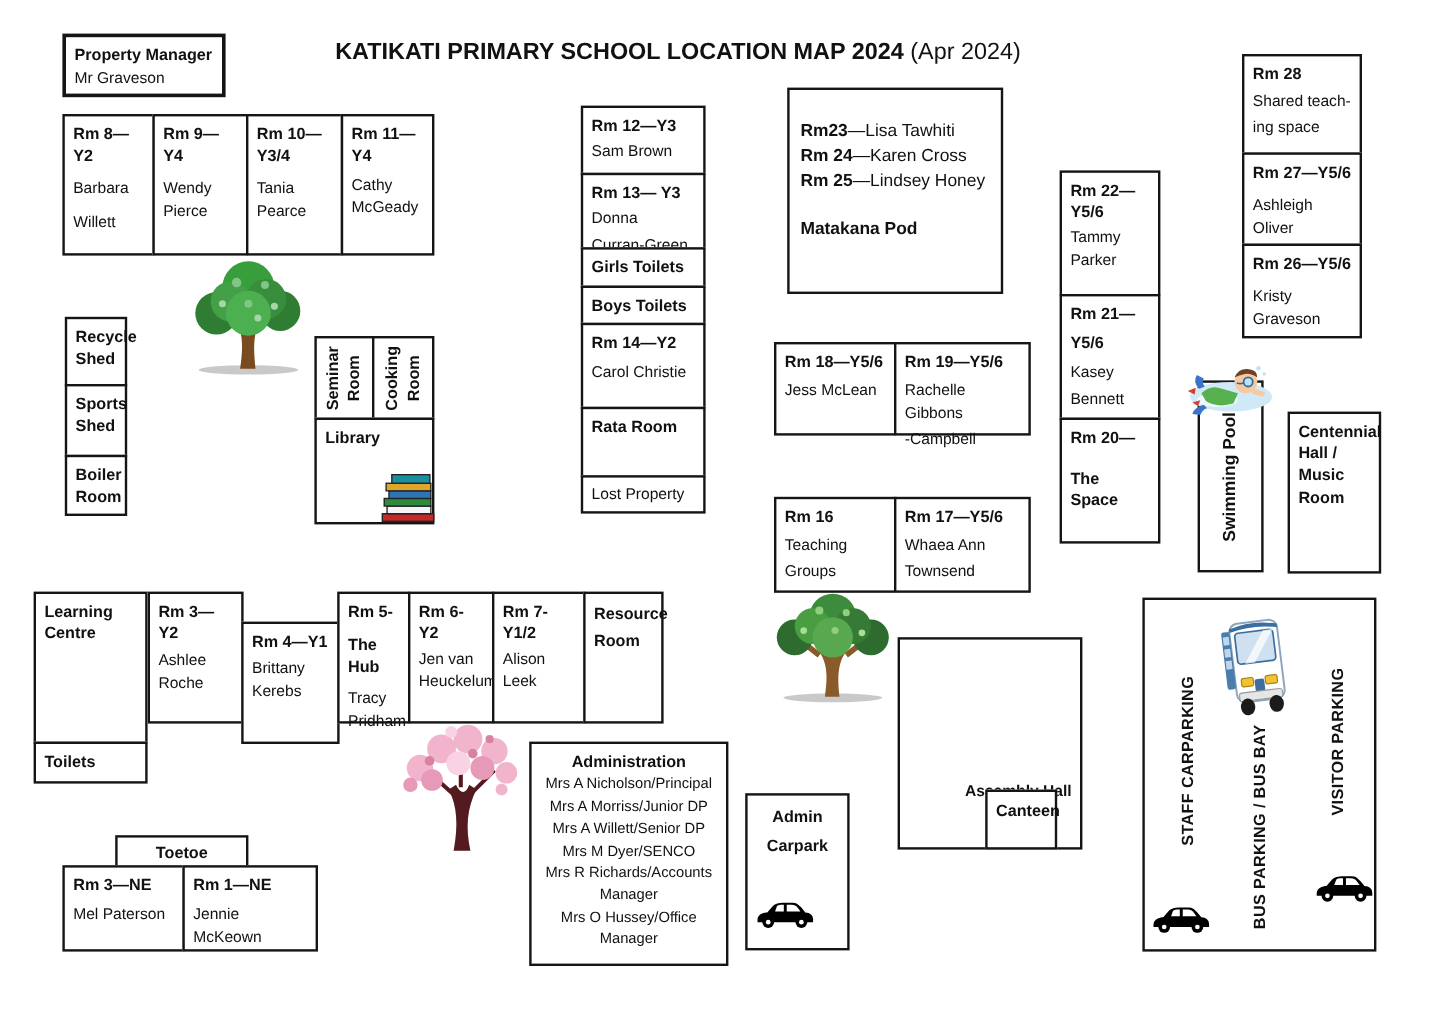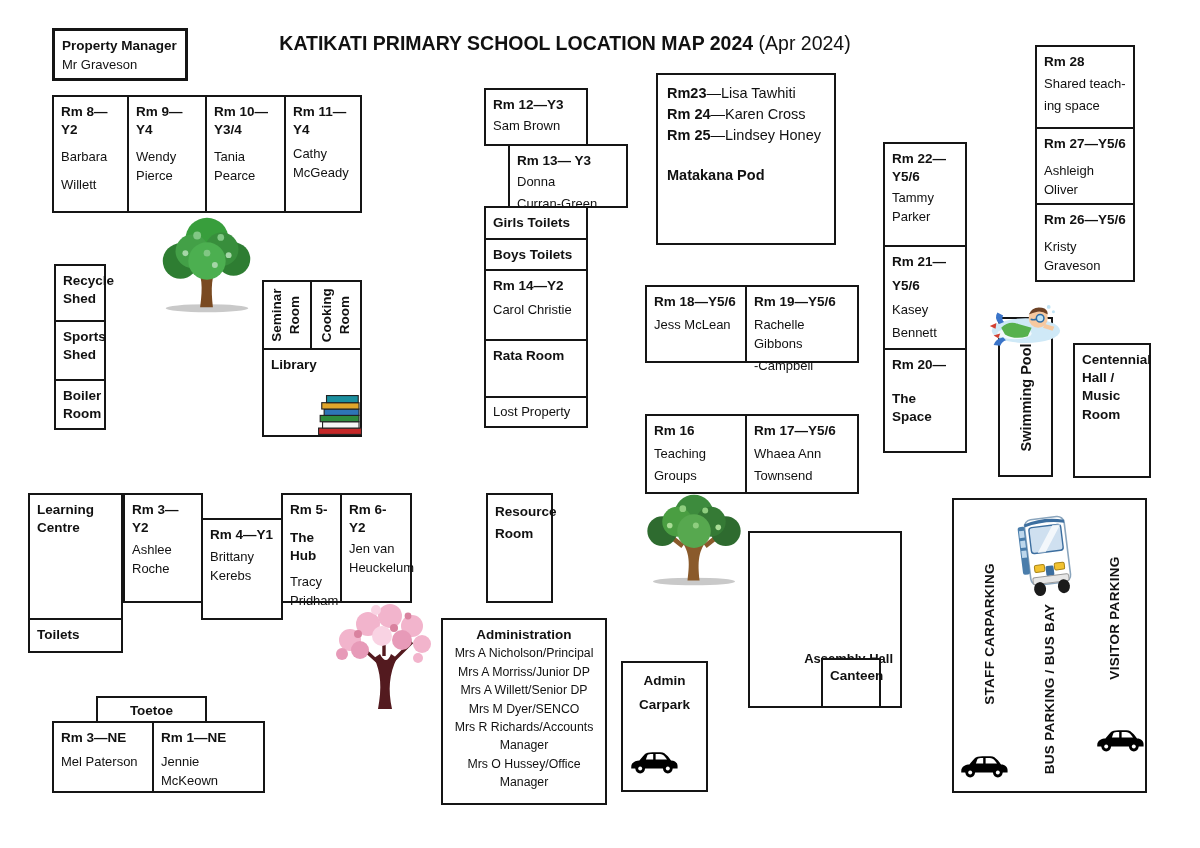--- a/index.html
+++ b/index.html
@@ -34,28 +34,28 @@
 
   #recycle_shed{left:54px;top:264px;width:52px;height:58px}
   #sports_shed{left:54px;top:320px;width:52px;height:61px}
   #boiler_room{left:54px;top:379px;width:52px;height:51px}
 
   #seminar_room{left:262px;top:280px;width:50px;height:70px}
   #cooking_room{left:310px;top:280px;width:52px;height:70px}
   #library{left:262px;top:348px;width:100px;height:89px}
 
   #rm12{left:484px;top:88px;width:104px;height:58px}
-  #rm13{left:508px;top:144px;width:120px;height:64px}
+  #rm13{left:484px;top:144px;width:104px;height:64px}
   #girls_toilets{left:484px;top:206px;width:104px;height:34px}
   #boys_toilets{left:484px;top:238px;width:104px;height:33px}
   #rm14{left:484px;top:269px;width:104px;height:72px}
   #rata_room{left:484px;top:339px;width:104px;height:59px}
   #lost_property{left:484px;top:396px;width:104px;height:32px;font-weight:400}
 
-  #matakana{left:656px;top:73px;width:180px;height:172px;padding:8px 9px}
+  #matakana{left:656px;top:73px;width:180px;height:172px;padding:24px 9px}
   .mk-line{font-size:14.5px;line-height:1.45}
   .mk-rm{font-weight:700}
   .mk-pod{font-weight:700;font-size:14.5px;margin-top:20px}
 
   #rm18{left:645px;top:285px;width:102px;height:78px}
   #rm19{left:745px;top:285px;width:114px;height:78px}
   #rm16{left:645px;top:414px;width:102px;height:80px}
   #rm17{left:745px;top:414px;width:114px;height:80px}
 
   #rm22{left:883px;top:142px;width:84px;height:105px}
@@ -278,20 +278,25 @@
     <div class="line t0" style="margin-top:4px">Brittany Kerebs</div>
   </div>
   <div class="box" id="rm5">
     <div class="bt">Rm 5-</div>
     <div class="bt" style="margin-top:10px">The Hub</div>
     <div class="line" style="margin-top:7px">Tracy Pridham</div>
   </div>
   <div class="box" id="rm6">
     <div class="bt">Rm 6-Y2</div>
     <div class="line t0" style="margin-top:3px">Jen van Heuckelum</div>
+  </div>
+  <div class="box" id="rm7">
+    <div class="bt">Rm 7-</div>
+    <div class="bt">Y1/2</div>
+    <div class="line t0" style="margin-top:3px">Alison Leek</div>
   </div>
   <div class="box" id="resource_room">
     <div class="bt" style="line-height:1.6">Resource Room</div>
   </div>
 
   <div class="box" id="administration">
     <div class="bt">Administration</div>
     <div class="adm-line">Mrs A Nicholson/Principal</div>
     <div class="adm-line">Mrs A Morriss/Junior DP</div>
     <div class="adm-line">Mrs A Willett/Senior DP</div>

